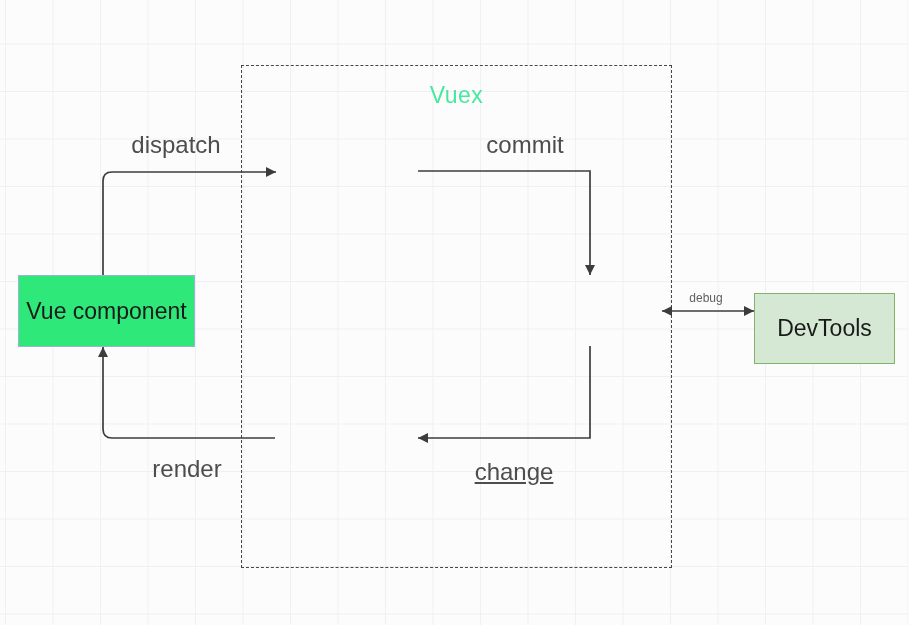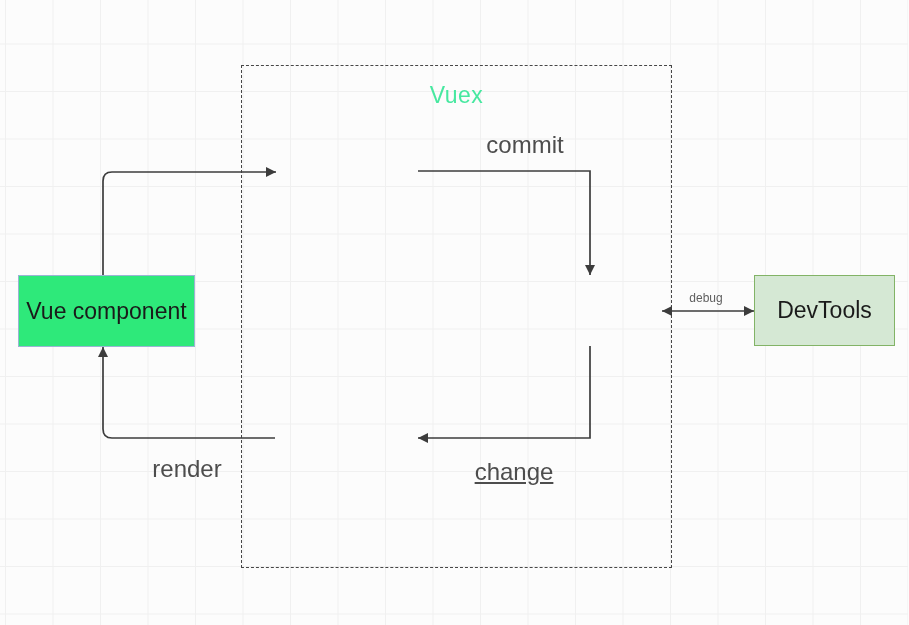--- a/index.html
+++ b/index.html
@@ -55,21 +55,21 @@
     box-sizing: border-box;
     border: 1px solid;
     font-size: 23px;
     color: #1A1A1A;
     white-space: nowrap;
   }
   #node-vue-component { left: 18px;  top: 275px; width: 177px; height: 72px; background: #2EE97A; border-color: #9AB4D4; }
   #node-actions       { left: 276px; top: 135px; width: 142px; height: 69px; background: #DAE8FC; border-color: #6C8EBF; }
   #node-mutations     { left: 521px; top: 275px; width: 141px; height: 71px; background: #FFE6CC; border-color: #D79B00; }
   #node-state         { left: 275px; top: 404px; width: 143px; height: 70px; background: #F8CECC; border-color: #B85450; }
-  #node-devtools      { left: 754px; top: 275px; width: 141px; height: 71px; background: #D5E8D4; border-color: #82B366; }
+  #node-devtools      { left: 754px; top: 293px; width: 141px; height: 71px; background: #D5E8D4; border-color: #82B366; }
   .edge-label {
     position: absolute;
     transform: translateX(-50%);
     font-size: 24px;
     color: #4D4D4D;
     white-space: nowrap;
   }
   #label-dispatch { left: 176px; top: 131px; }
   #label-commit   { left: 525px; top: 131px; }
   #label-render   { left: 187px; top: 455px; text-align: center; }
@@ -107,19 +107,20 @@
     <path d="M 275 438 L 112 438 Q 103 438 103 429 L 103 347" fill="none" stroke="#3C3C3C" stroke-width="1.7" marker-end="url(#arrowhead)"></path>
   </svg>
 
   <div class="node" id="node-vue-component">
     <span>Vue component</span>
   </div>
   <div class="node" id="node-devtools">
     <span>DevTools</span>
   </div>
 
+  <div class="edge-label" id="label-dispatch">dispatch</div>
   <div class="edge-label" id="label-commit">commit</div>
   <div class="edge-label" id="label-debug">debug</div>
   <div class="edge-label" id="label-change">change</div>
   <div class="edge-label" id="label-render">render</div>
 
 
 </div>
 
 </body></html>

